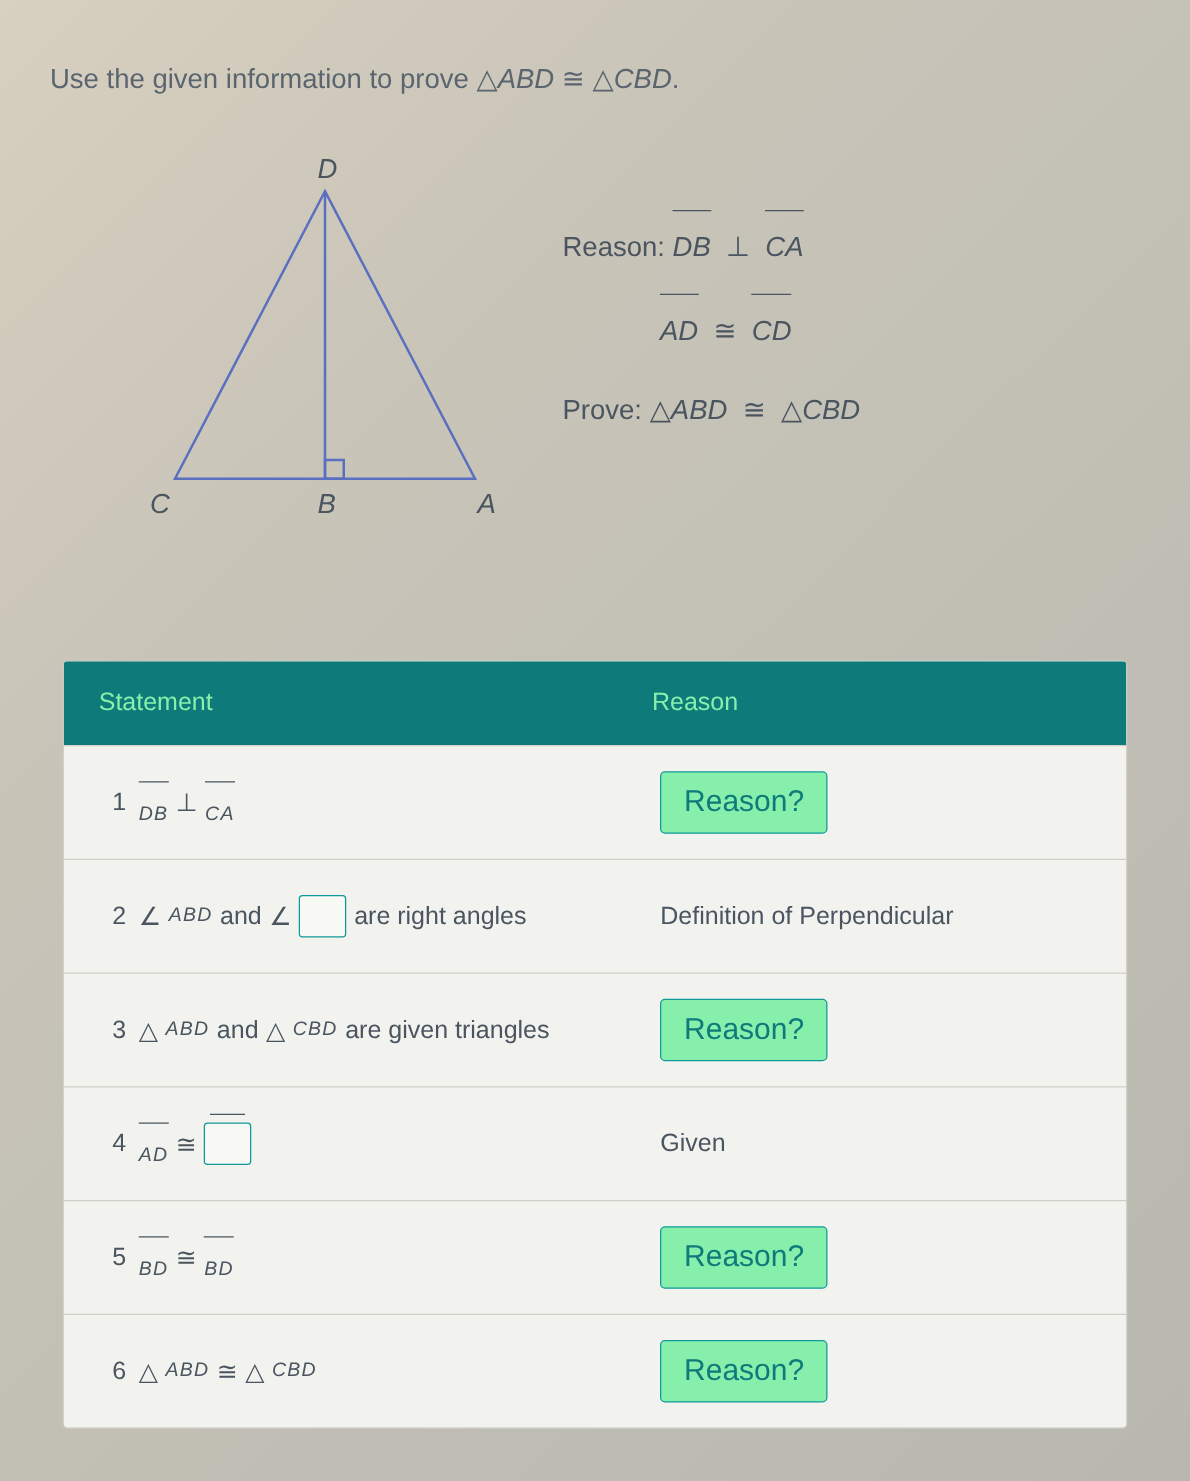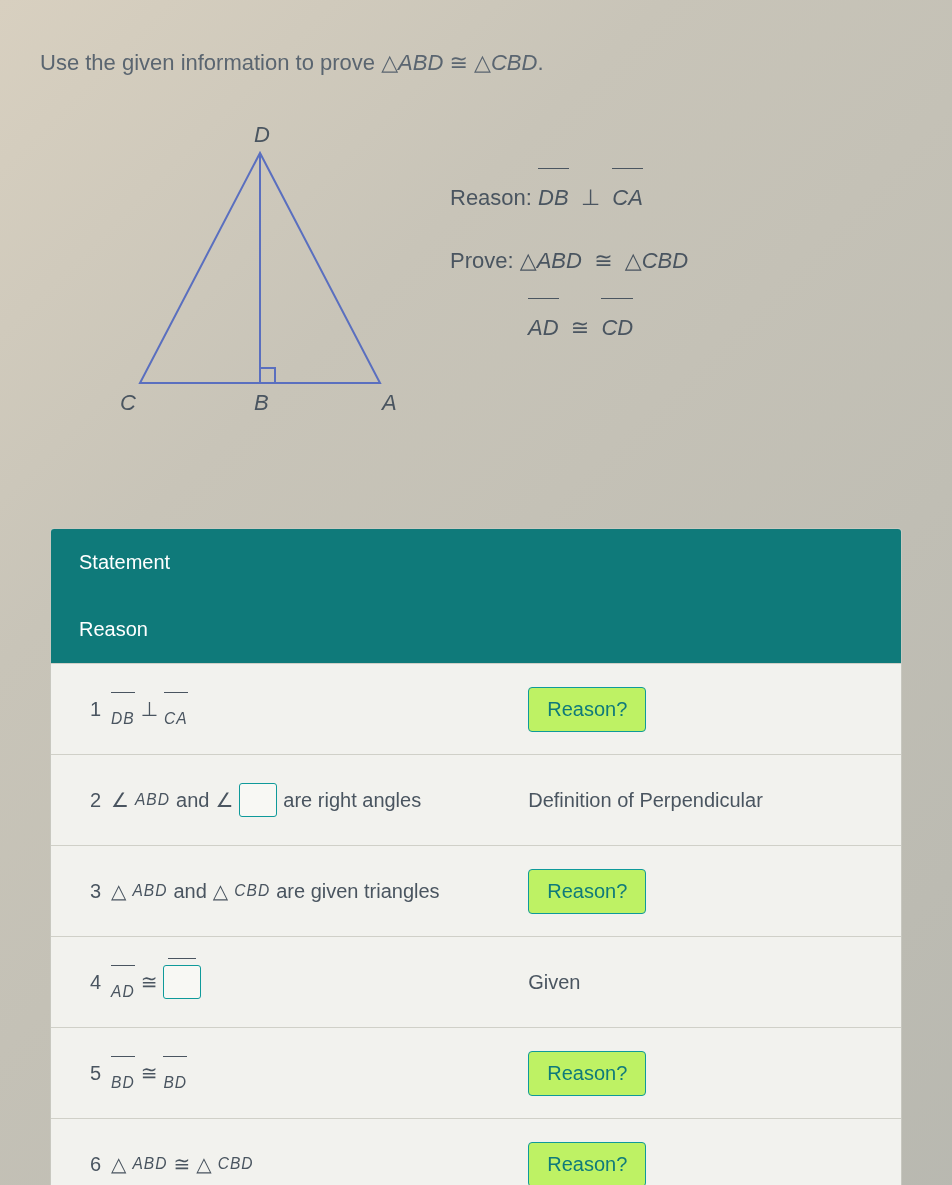--- a/index.html
+++ b/index.html
@@ -52,24 +52,23 @@
   }
   .table-wrap {
     background: #f2f2ee;
     border: 1px solid #c8c8c0;
     border-radius: 4px;
     margin: 0 10px;
     overflow: hidden;
   }
   .thead {
     background: #0f7a7a;
-    color: #ffffff;
-    display: flex;
-    font-size: 20px;
-    flex-direction: column;
+    color: #86efac;
+    display: flex;
+    font-size: 20px;
   }
   .thead .col1 {
     flex: 1.1;
     padding: 22px 28px;
   }
   .thead .col2 {
     flex: 1;
     padding: 22px 28px;
   }
   .trow {
@@ -97,25 +96,25 @@
   .trow .reason {
     flex: 1;
     padding: 18px 28px;
     font-size: 20px;
     color: #4a5560;
     display: flex;
     align-items: center;
   }
   .reason-btn {
     border: 1.5px solid #0f9a9a;
-    background: #bef264;
+    background: #86efac;
     color: #0f7a7a;
     padding: 10px 18px;
     border-radius: 4px;
-    font-size: 20px;
+    font-size: 24px;
     cursor: pointer;
     font-family: inherit;
   }
   .blank-box {
     display: inline-block;
     width: 36px;
     height: 32px;
     border: 1.5px solid #0f9a9a;
     background: #f8f8f4;
     border-radius: 3px;
@@ -158,30 +157,30 @@
     </svg>
   </div>
 
   <div class="given-area">
     <div class="row">
       <span>Reason:</span>
       <span class="ovl" style="font-style:italic">DB</span>
       &nbsp;<span>⊥</span>&nbsp;
       <span class="ovl" style="font-style:italic">CA</span>
     </div>
+    <div class="row" style="padding-left:78px;">
+      <span class="ovl" style="font-style:italic">AD</span>
+      &nbsp;<span>≅</span>&nbsp;
+      <span class="ovl" style="font-style:italic">CD</span>
+    </div>
     <div class="row">
       <span>Prove:</span>
       <span class="tri">△</span><span style="font-style:italic">ABD</span>
       &nbsp;<span>≅</span>&nbsp;
       <span class="tri">△</span><span style="font-style:italic">CBD</span>
-    </div>
-    <div class="row" style="padding-left:78px;">
-      <span class="ovl" style="font-style:italic">AD</span>
-      &nbsp;<span>≅</span>&nbsp;
-      <span class="ovl" style="font-style:italic">CD</span>
     </div>
   </div>
 </div>
 
 <div class="table-wrap">
   <div class="thead">
     <div class="col1">Statement</div>
     <div class="col2">Reason</div>
   </div>
 

